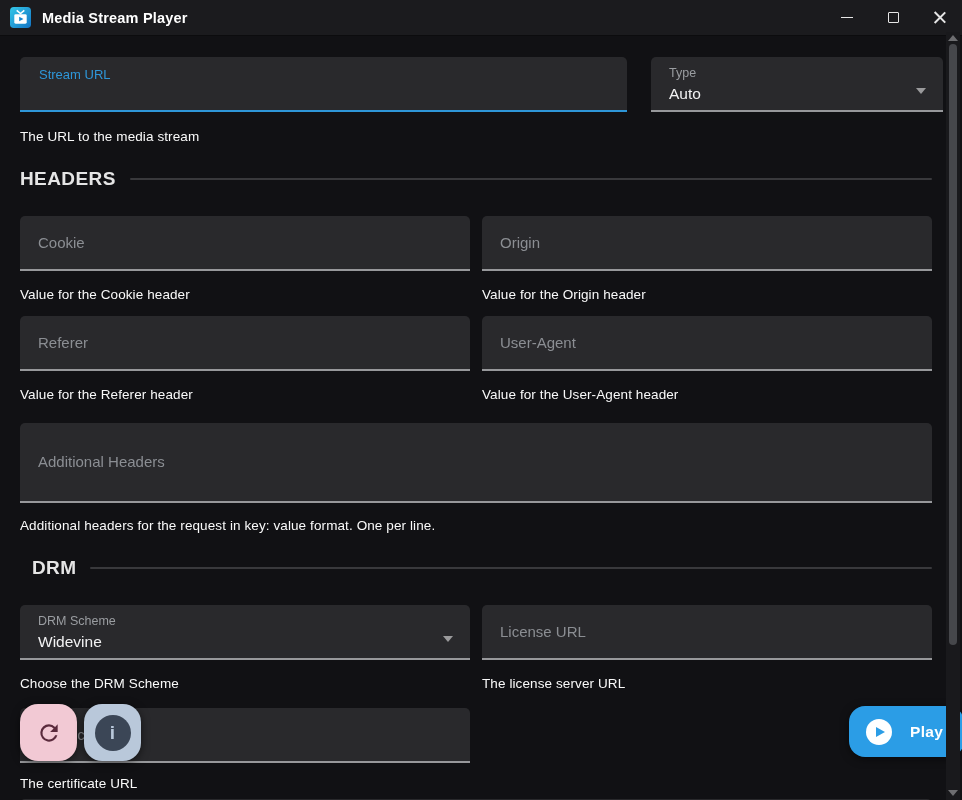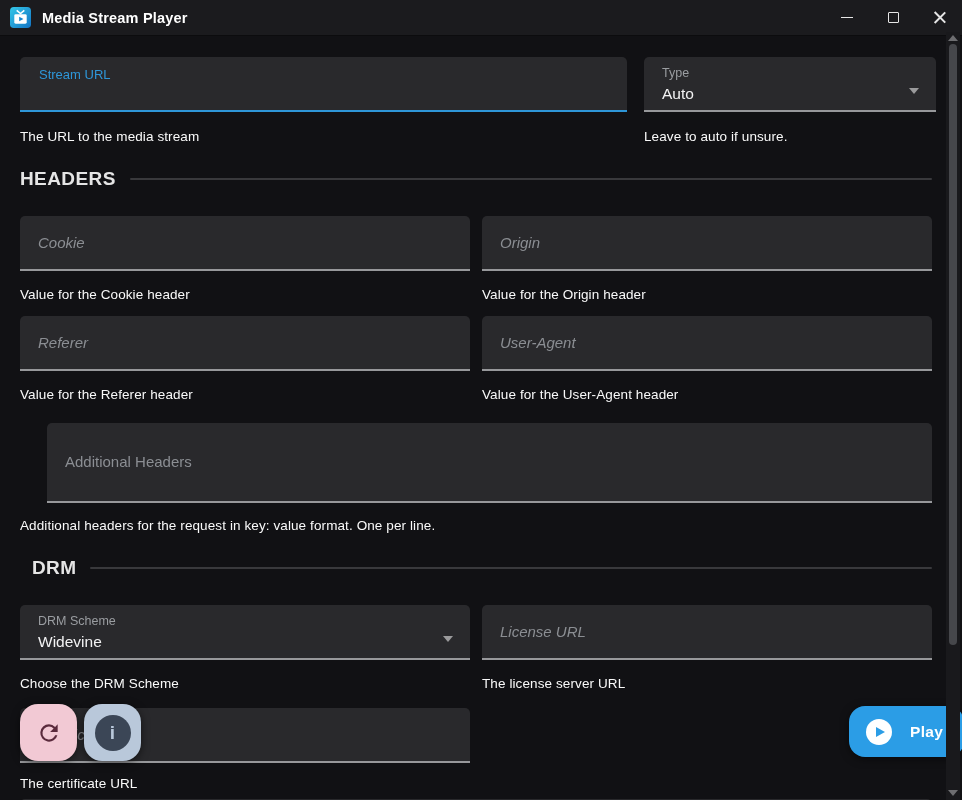--- a/index.html
+++ b/index.html
@@ -21,42 +21,42 @@
   .glyph-max { width:11px; height:11px; border:1.6px solid #e6e6e6; border-radius:1px; }
   .glyph-close { position:relative; width:13px; height:13px; }
   .glyph-close::before,.glyph-close::after {
     content:""; position:absolute; left:6px; top:-1px; width:1.6px; height:15px; background:#e6e6e6;
   }
   .glyph-close::before { transform:rotate(45deg); }
   .glyph-close::after { transform:rotate(-45deg); }
 
   
   .content { position:absolute; top:36px; left:0; right:0; bottom:0; padding:0 30px 0 20px; }
-  .grid-13 { display:grid; grid-template-columns:607px 292px; column-gap:17px; }
+  .grid-13 { display:grid; grid-template-columns:607px 292px; column-gap:24px; }
   .grid-half { display:grid; grid-template-columns:450px 450px; column-gap:12px; }
 
   .field {
     position:relative; height:55px; background:#29292c;
     border-radius:5px 5px 0 0; border-bottom:2px solid #97989b;
   }
   .field input {
     position:absolute; inset:0; width:100%; border:none; outline:none; background:transparent;
-    padding:10px 18px; color:#ededee; font-size:15px; font-family:inherit;font-style:italic;
+    padding:10px 18px; color:#ededee; font-size:15px; font-family:inherit;
   }
   .field input::placeholder, .field textarea::placeholder { color:#8b8e93; opacity:1; }
   .field.focused { border-bottom-color:#2e96d8; }
   .float-label { position:absolute; top:10px; left:19px; font-size:13px; color:#2e96d8; }
   .select-label { position:absolute; top:9px; left:18px; font-size:12.5px; color:#9a9da1; }
   .select-value { position:absolute; top:28px; left:18px; font-size:15.5px; color:#f2f2f3; }
   .caret {
     position:absolute; right:17px; top:31px; width:0; height:0;
     border-left:5.5px solid transparent; border-right:5.5px solid transparent;
     border-top:6.5px solid #9a9a9c;
   }
-  .field.textarea { height:80px;margin-left:27px; }
+  .field.textarea { height:80px; }
   .field textarea {
     position:absolute; inset:0; width:100%; height:100%; border:none; outline:none; resize:none;
     background:transparent; padding:30px 18px 0; color:#ededee; font-size:15px; font-family:inherit;
   }
   .helper { color:#fafafa; font-size:13.5px; letter-spacing:.1px; }
   .m-helper1 { margin-top:17px; }
   .section { display:flex; align-items:center; }
   .section-title { color:#e5e5e5; font-weight:700; font-size:19px; letter-spacing:.4px; }
   .section-line { flex:1; height:2px; background:#39393c; margin-left:14px; border-radius:1px; }
 
@@ -164,21 +164,20 @@
         <input style="padding-top: 22px;" value="">
       </div>
       <div class="field">
         <span class="select-label">Type</span>
         <span class="select-value">Auto</span>
         <span class="caret"></span>
       </div>
     </div>
     <div class="grid-13 m-helper1">
       <div class="helper">The URL to the media stream</div>
-      <div class="helper">Leave to auto if unsure.</div>
     </div>
 
     <div class="section sec-headers">
       <span class="section-title">HEADERS</span>
       <span class="section-line"></span>
     </div>
 
     <div class="grid-half row2">
       <div class="field">
         <input placeholder="Cookie" style="">

